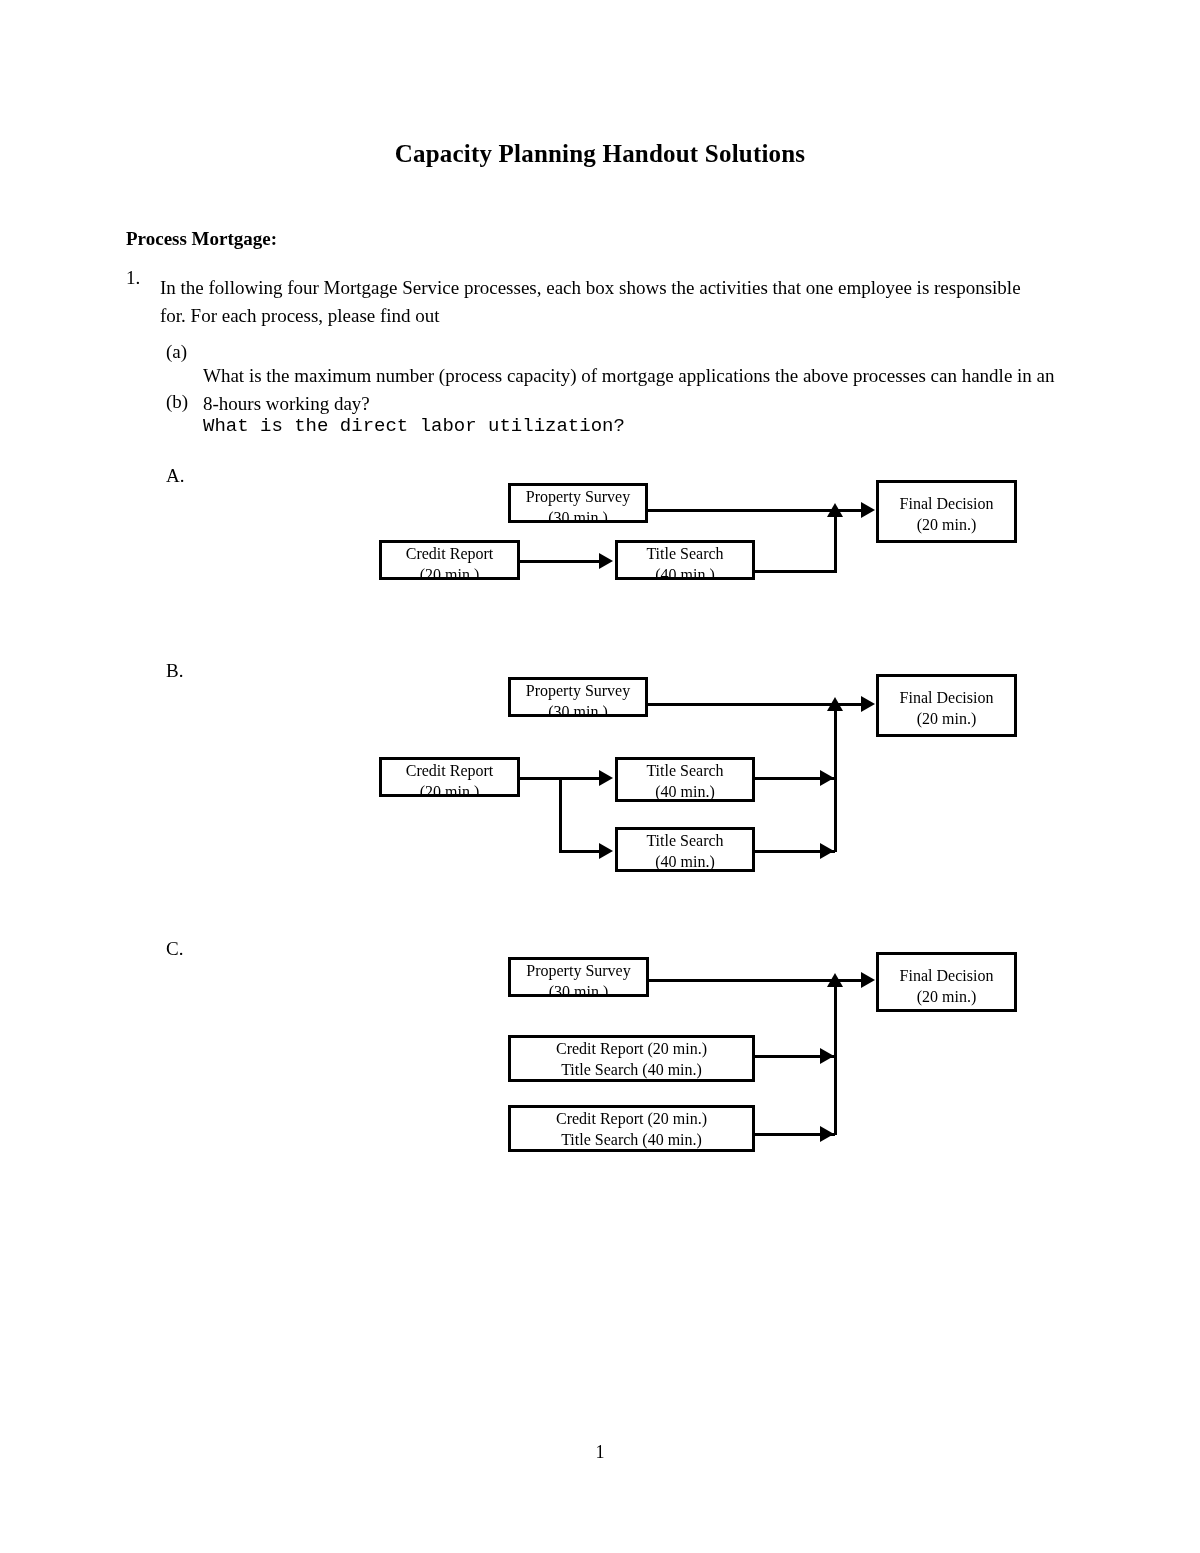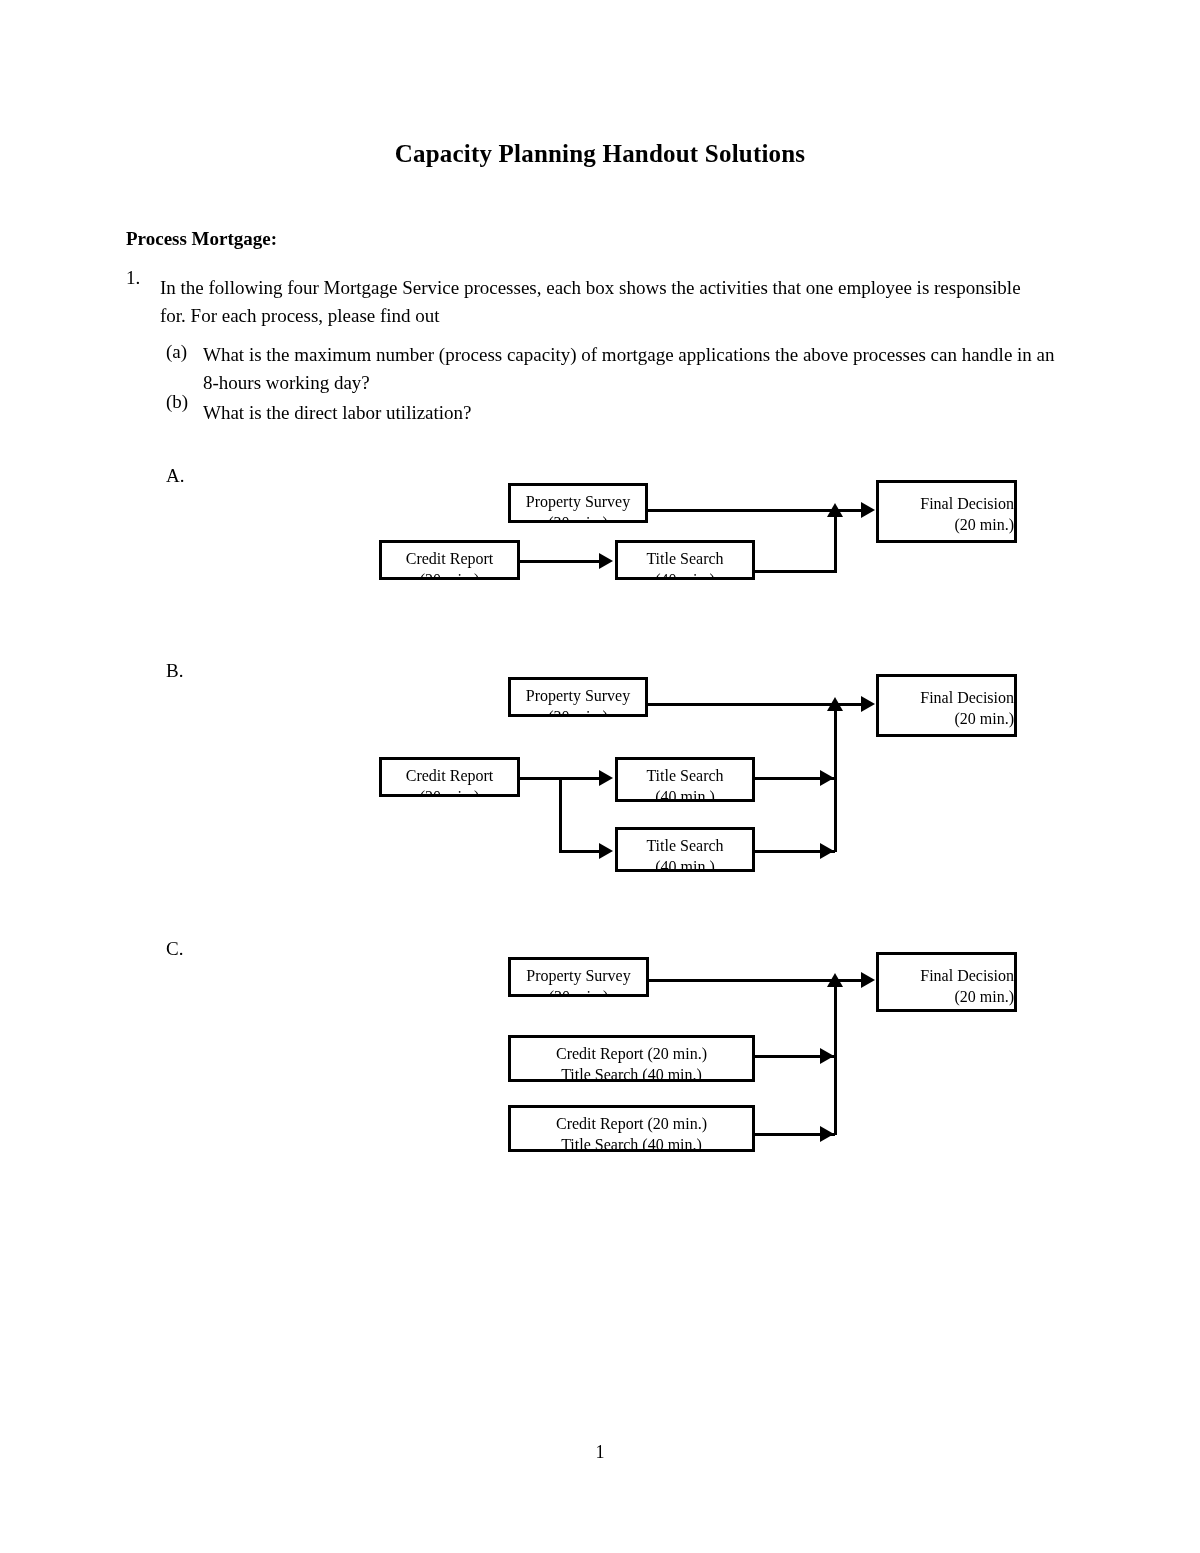--- a/index.html
+++ b/index.html
@@ -58,20 +58,21 @@
     position: absolute;
     left: 166px;
     font-size: 19px;
   }
   .sub-text {
     position: absolute;
     left: 203px;
     width: 860px;
     font-size: 19px;
     line-height: 28px;
+    margin-top: 21px;
   }
 
   .diagram-label {
     position: absolute;
     font-size: 19px;
   }
 
   .page-number {
     position: absolute;
     left: 0;
@@ -85,23 +86,22 @@
   .node {
     position: absolute;
     box-sizing: border-box;
     border: 3px solid #000000;
     background: #ffffff;
     text-align: center;
     font-size: 16px;
     line-height: 21px;
     overflow: hidden;
     z-index: 3;
-    padding-top: 5px;
-  }
-  .node.tall { padding-top: 10px; text-align: right; }
+  }
+  .node.tall { padding-top: 10px; }
   .node .l1 { display: block; white-space: nowrap; }
   .node .l2 { display: block; white-space: nowrap; }
 
   .hline {
     position: absolute;
     height: 0;
     border-top: 3px solid #000000;
     z-index: 1;
   }
   .vline {
@@ -137,21 +137,21 @@
 
   <div class="section-head">Process Mortgage:</div>
 
   <div class="q-number">1.</div>
   <div class="q-body">In the following four Mortgage Service processes, each box shows the activities that one employee is responsible for. For each process, please find out</div>
 
   <div class="sub-marker" style="top:341px;">(a)</div>
   <div class="sub-text" style="top:341px;">What is the maximum number (process capacity) of mortgage applications the above processes can handle in an 8-hours working day?</div>
 
   <div class="sub-marker" style="top:391px;">(b)</div>
-  <div class="sub-text" style="top:399px;">What is the direct labor utilization?</div>
+  <div class="sub-text" style="top:391px;font-family:Liberation Mono, monospace;">What is the direct labor utilization?</div>
 
   <div class="diagram-label" style="left:166px; top:465px;">A.</div>
 
   <div class="node" style="left:508px; top:483px; width:140px; height:40px;">
     <span class="l1">Property Survey</span>
     <span class="l2">(30 min.)</span>
   </div>
 
   <div class="node" style="left:379px; top:540px; width:141px; height:40px;">
     <span class="l1">Credit Report</span>

